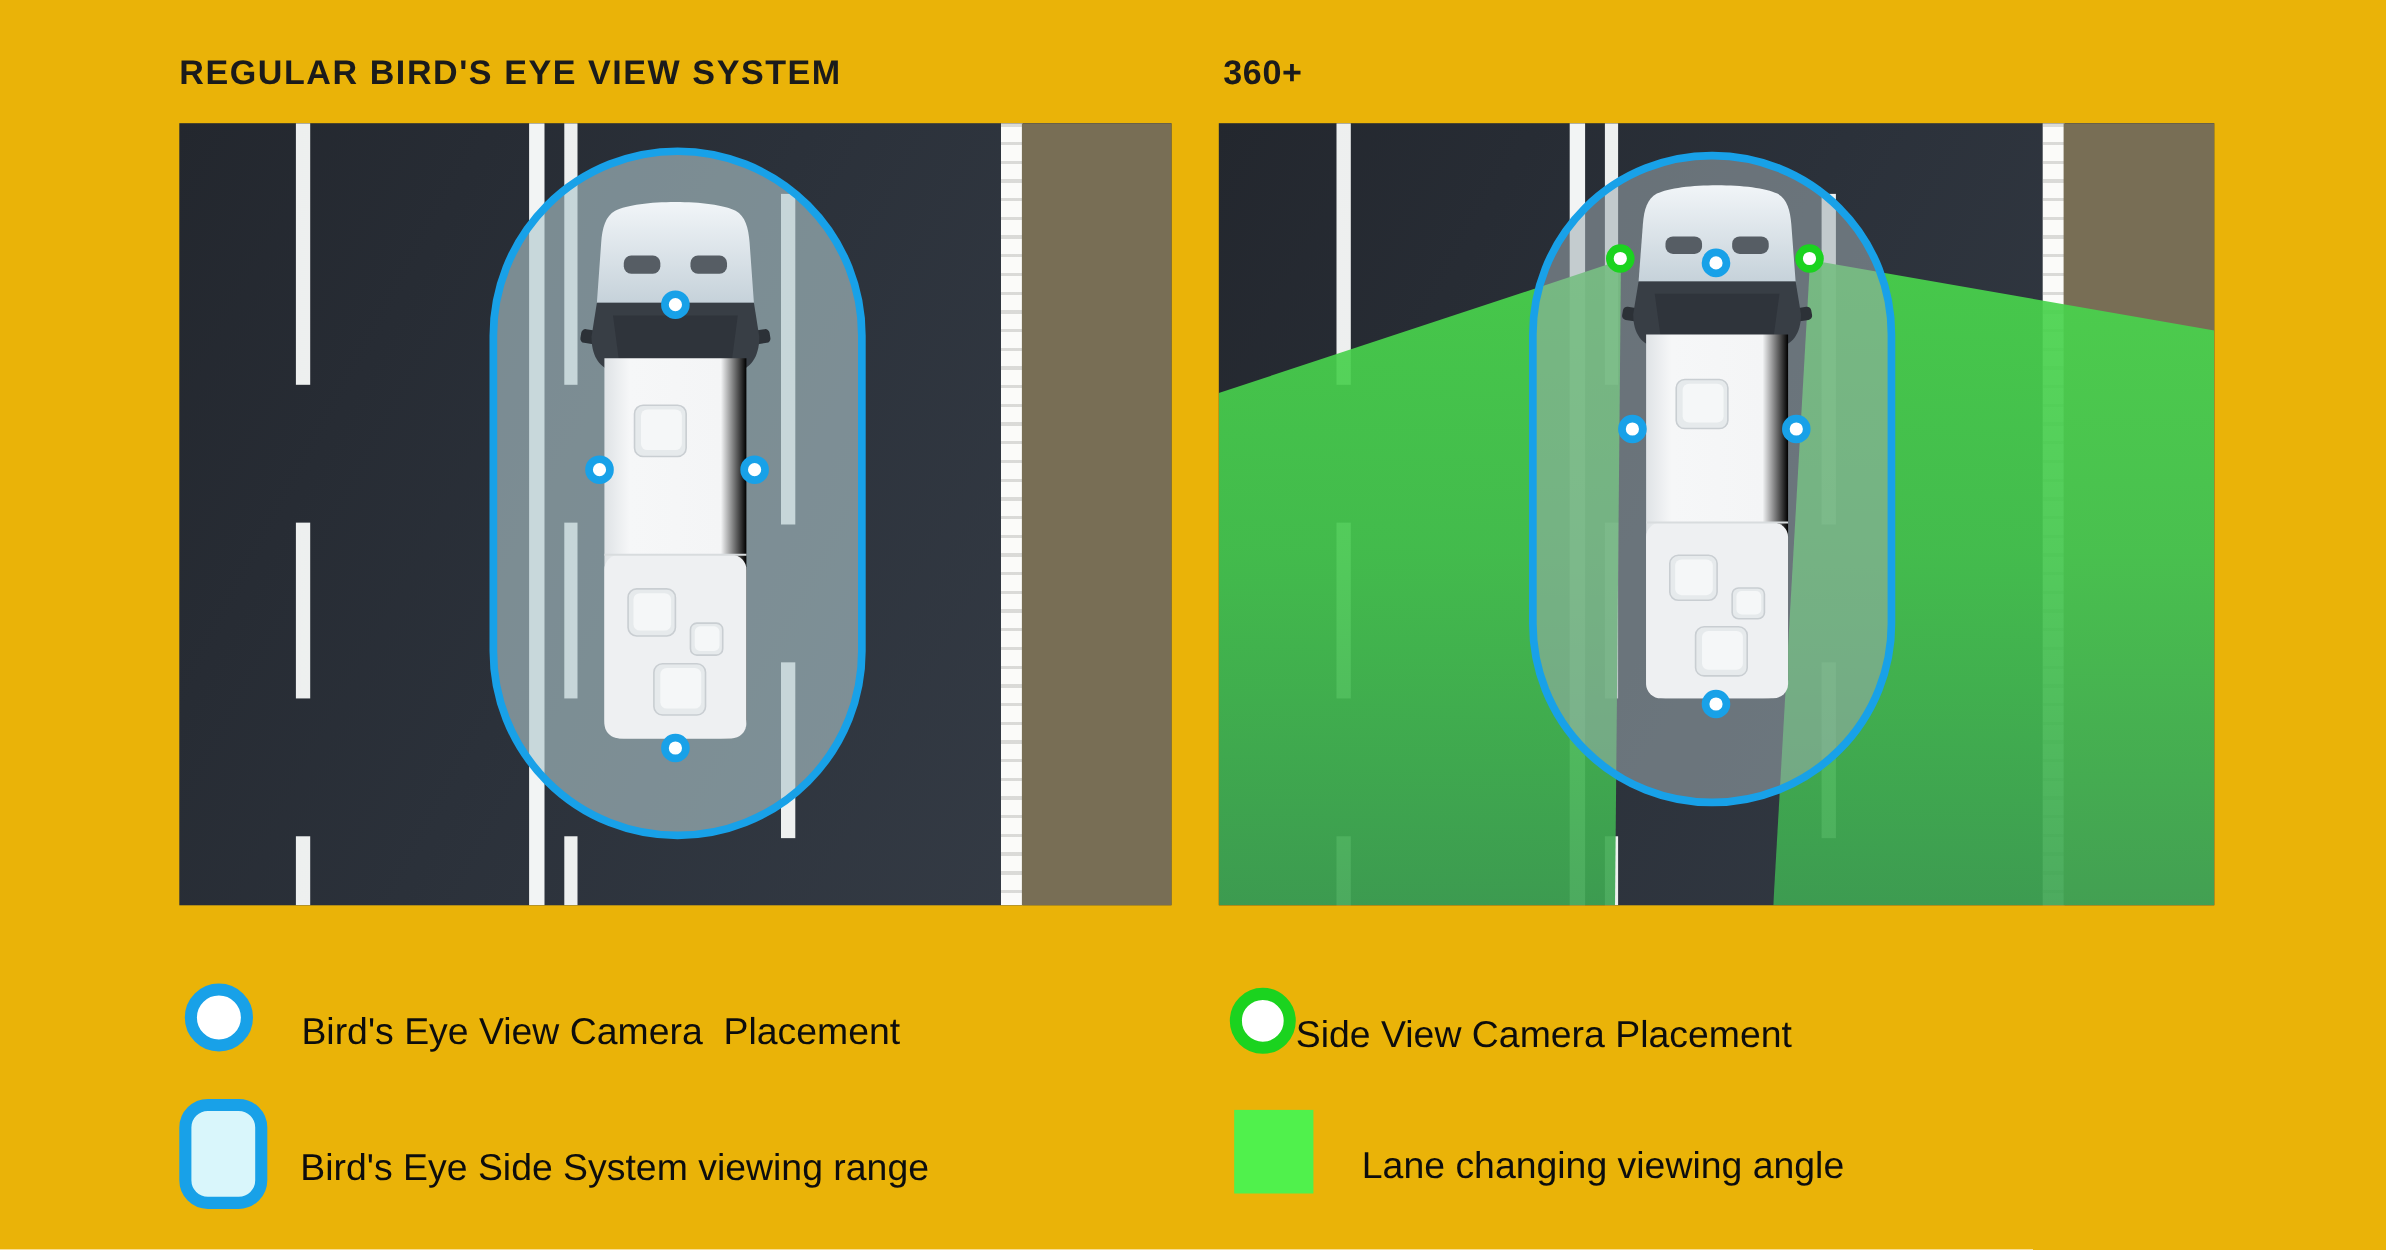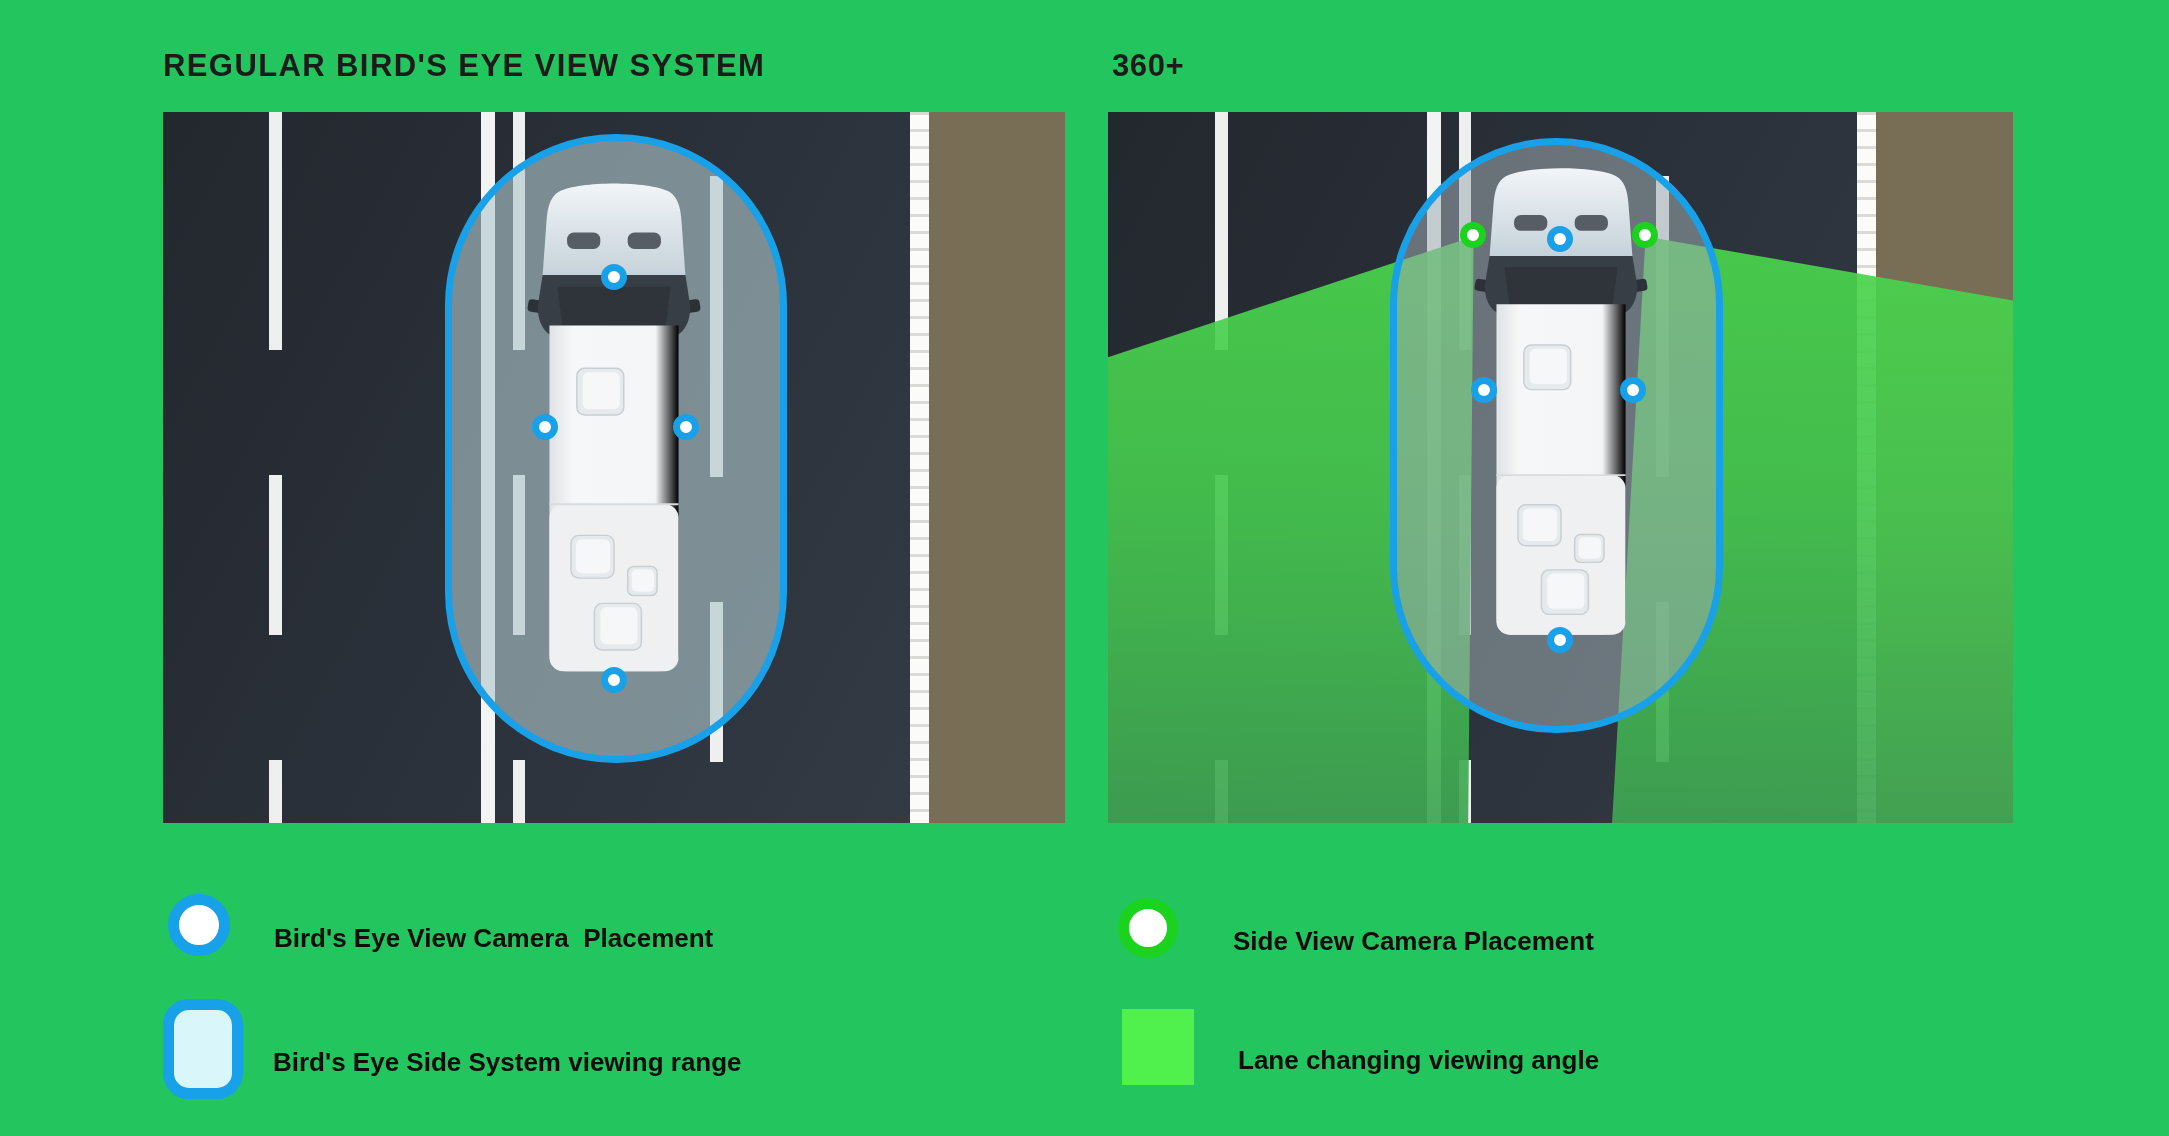--- a/index.html
+++ b/index.html
@@ -1,17 +1,17 @@
 <!DOCTYPE html>
 <html style="--bev_blue: #18a1e8; --side_green: #1bd31f; --beam_green_top: #4bdc4b; --beam_green_bottom: #3ea452; --range_fill: #d9f6fb; --legend_square_green: #50f14c; --road_dark: #2b313a; --shoulder_olive: #786e55;"><head>
 <meta charset="utf-8">
 <style>
   html,body{margin:0;padding:0;background:#ffffff;}
   #canvas{
-    position:relative; width:2169px; height:1136px; background:#22c55e;
+    position:relative; width:2169px; height:1136px; background:#eab308;
     font-family:"Liberation Sans", sans-serif; overflow:hidden;
   }
 
   
   .panel-title{
     position:absolute; top:48px; font-size:31px; font-weight:700;
     color:#1b1b1b; letter-spacing:1.4px; white-space:pre;
   }
   #title-left{ left:163px; }
   #title-right{ left:1112px; letter-spacing:0.6px; }
@@ -74,34 +74,34 @@
   
   .cam-dot{
     position:absolute; width:12px; height:12px; border-radius:50%;
     background:#ffffff; transform:translate(-50%,-50%); box-sizing:content-box;
   }
   .cam-dot.bev { border:7px solid var(--bev_blue); }
   .cam-dot.side{ border:7px solid var(--side_green); }
 
   
   .legend-row{ position:absolute; display:flex; align-items:center; }
-  .legend-label{ font-size:26px; font-weight:700; color:#0d0d0d; white-space:pre;margin-top:26px; }
+  .legend-label{ font-size:34px; font-weight:400; color:#0d0d0d; white-space:pre;margin-top:26px; }
 
   .icon-circle{ border-radius:50%; box-sizing:content-box; background:#fff; }
   .icon-circle.blue { width:40px; height:40px; border:11px solid var(--bev_blue); }
   .icon-circle.green{ width:38px; height:38px; border:11px solid var(--side_green); }
   .icon-range{
     width:58px; height:78px; border:11px solid var(--bev_blue);
     border-radius:26px; background:var(--range_fill); box-sizing:content-box;
   }
   .icon-square{ width:72px; height:76px; background:var(--legend_square_green); }
 
   #legend-left-1 { left:168px;  top:889px; height:72px;  gap:44px; }
   #legend-left-2 { left:163px;  top:999px; height:100px; gap:30px; }
-  #legend-right-1{ left:1118px; top:897px; height:62px;  gap:55px; }
+  #legend-right-1{ left:1118px; top:897px; height:62px;  }
   #legend-right-2{ left:1122px; top:1009px; height:76px; gap:44px; }
 </style>
 </head>
 <body>
 
 <div id="canvas">
 
   <div class="panel-title" id="title-left">REGULAR BIRD'S EYE VIEW SYSTEM</div>
   <div class="panel-title" id="title-right">360+</div>
 

